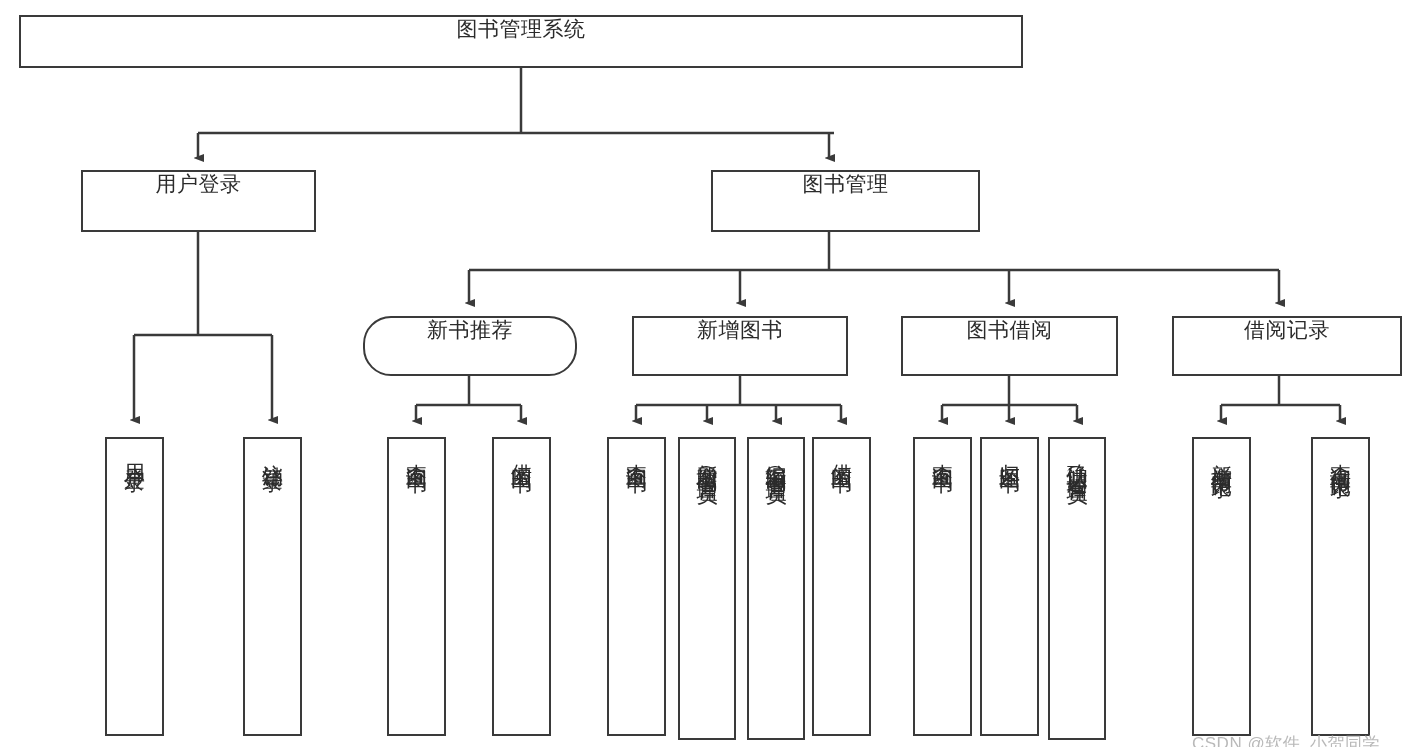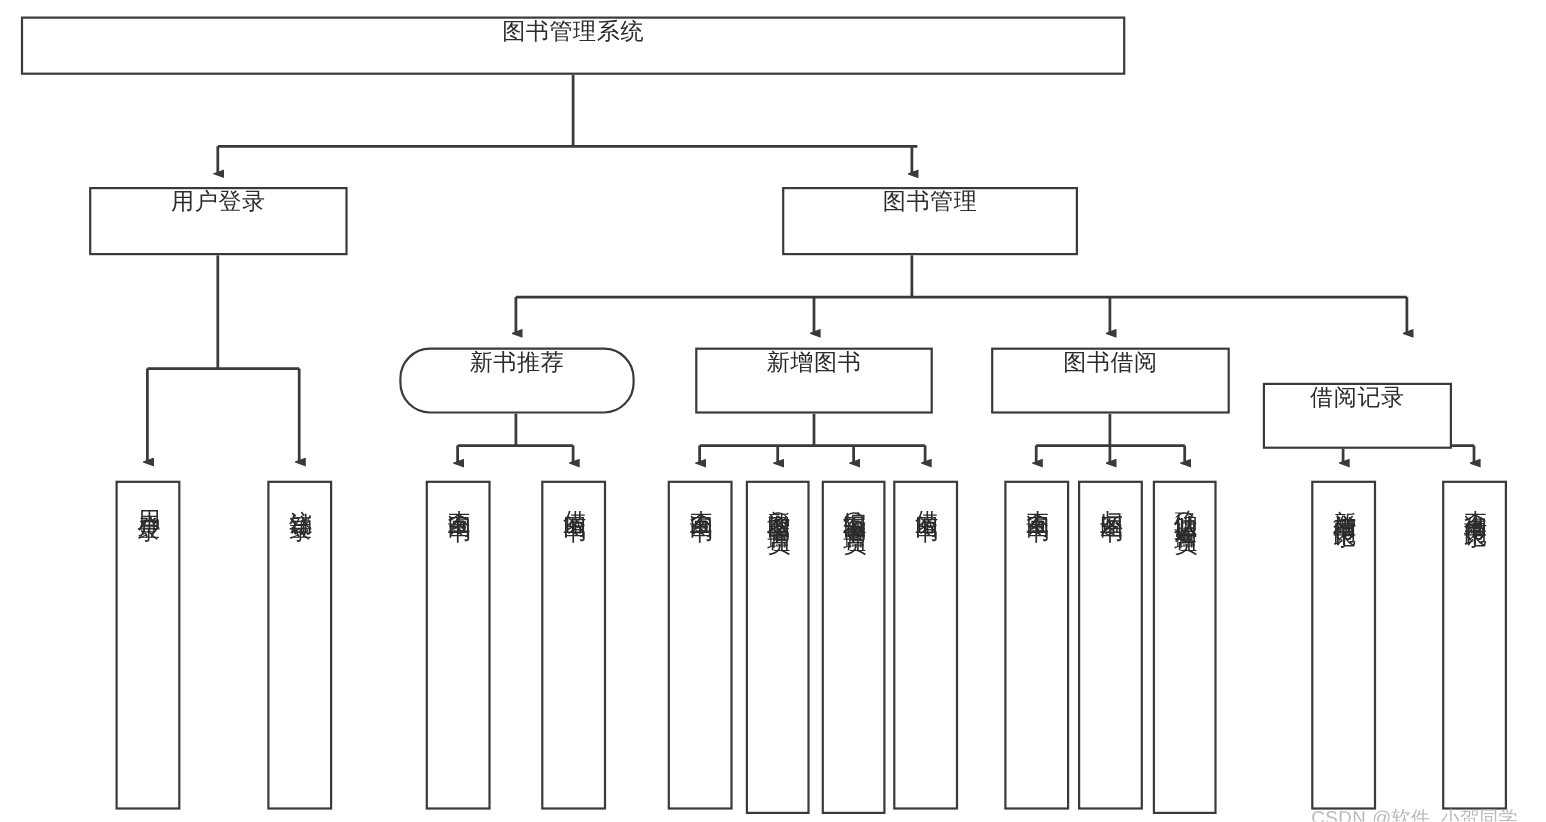--- a/index.html
+++ b/index.html
@@ -141,21 +141,21 @@
 
   <div class="node horiz" style="left:363px; top:316px; width:214px; height:60px;border-radius:28px;">
     <span class="node-label">新书推荐</span>
   </div>
   <div class="node horiz" style="left:632px; top:316px; width:216px; height:60px;">
     <span class="node-label">新增图书</span>
   </div>
   <div class="node horiz" style="left:901px; top:316px; width:217px; height:60px;">
     <span class="node-label">图书借阅</span>
   </div>
-  <div class="node horiz" style="left:1148px; top:316px; width:172px; height:60px;margin-top:32px;">
+  <div class="node horiz" style="left:1172px; top:316px; width:230px; height:60px;">
     <span class="node-label">借阅记录</span>
   </div>
 
   <div class="node vert" style="left:105px; top:437px; width:59px; height:299px;">
     <span class="node-label">用户登录</span>
   </div>
   <div class="node vert" style="left:243px; top:437px; width:59px; height:299px;">
     <span class="node-label">注销登录</span>
   </div>
 

